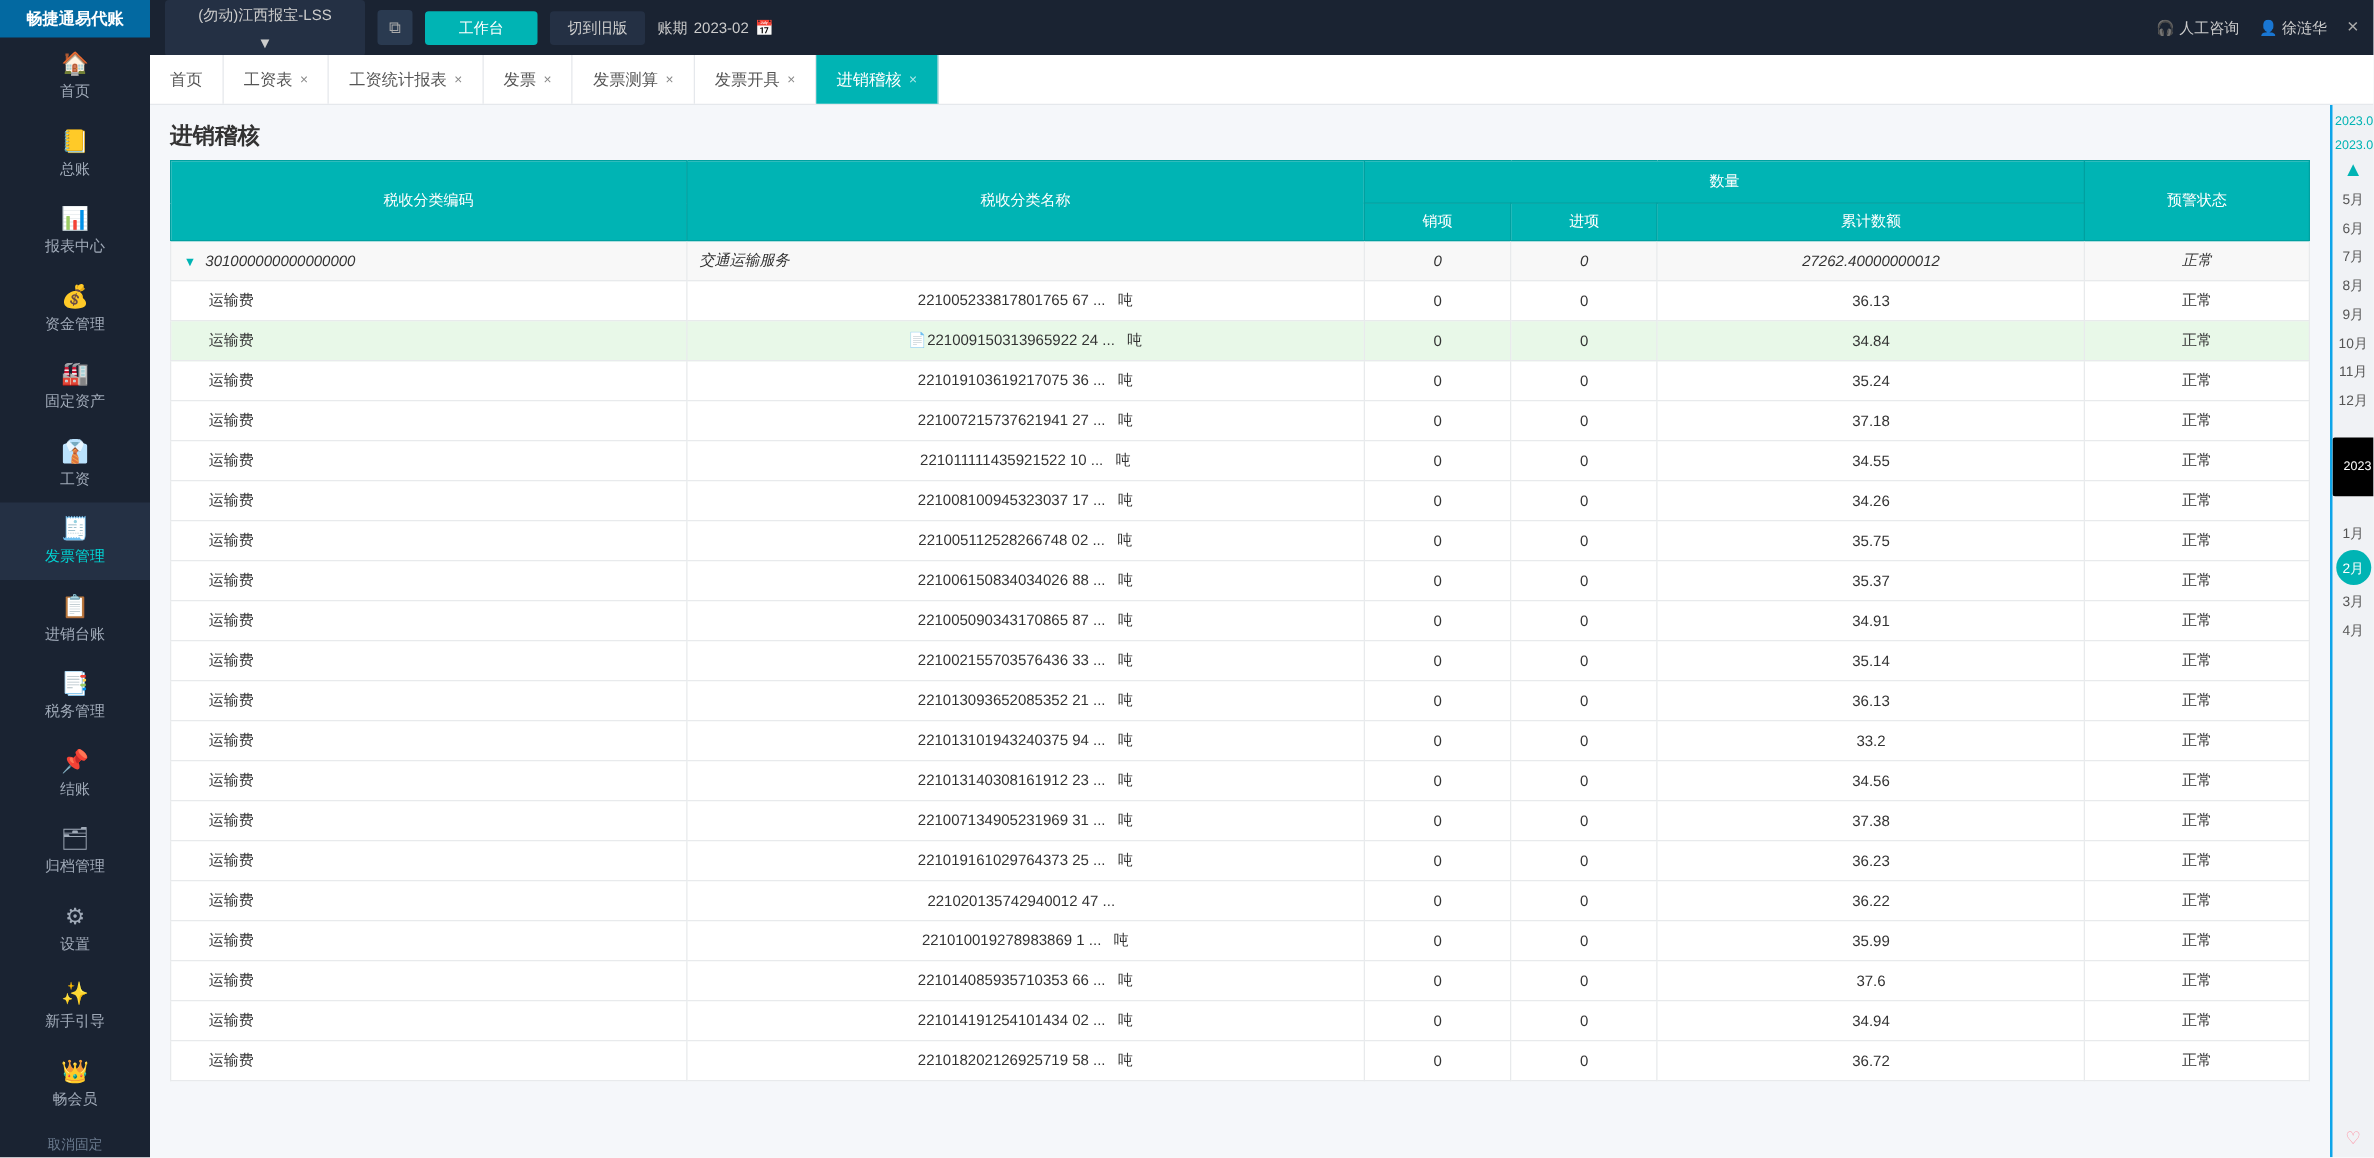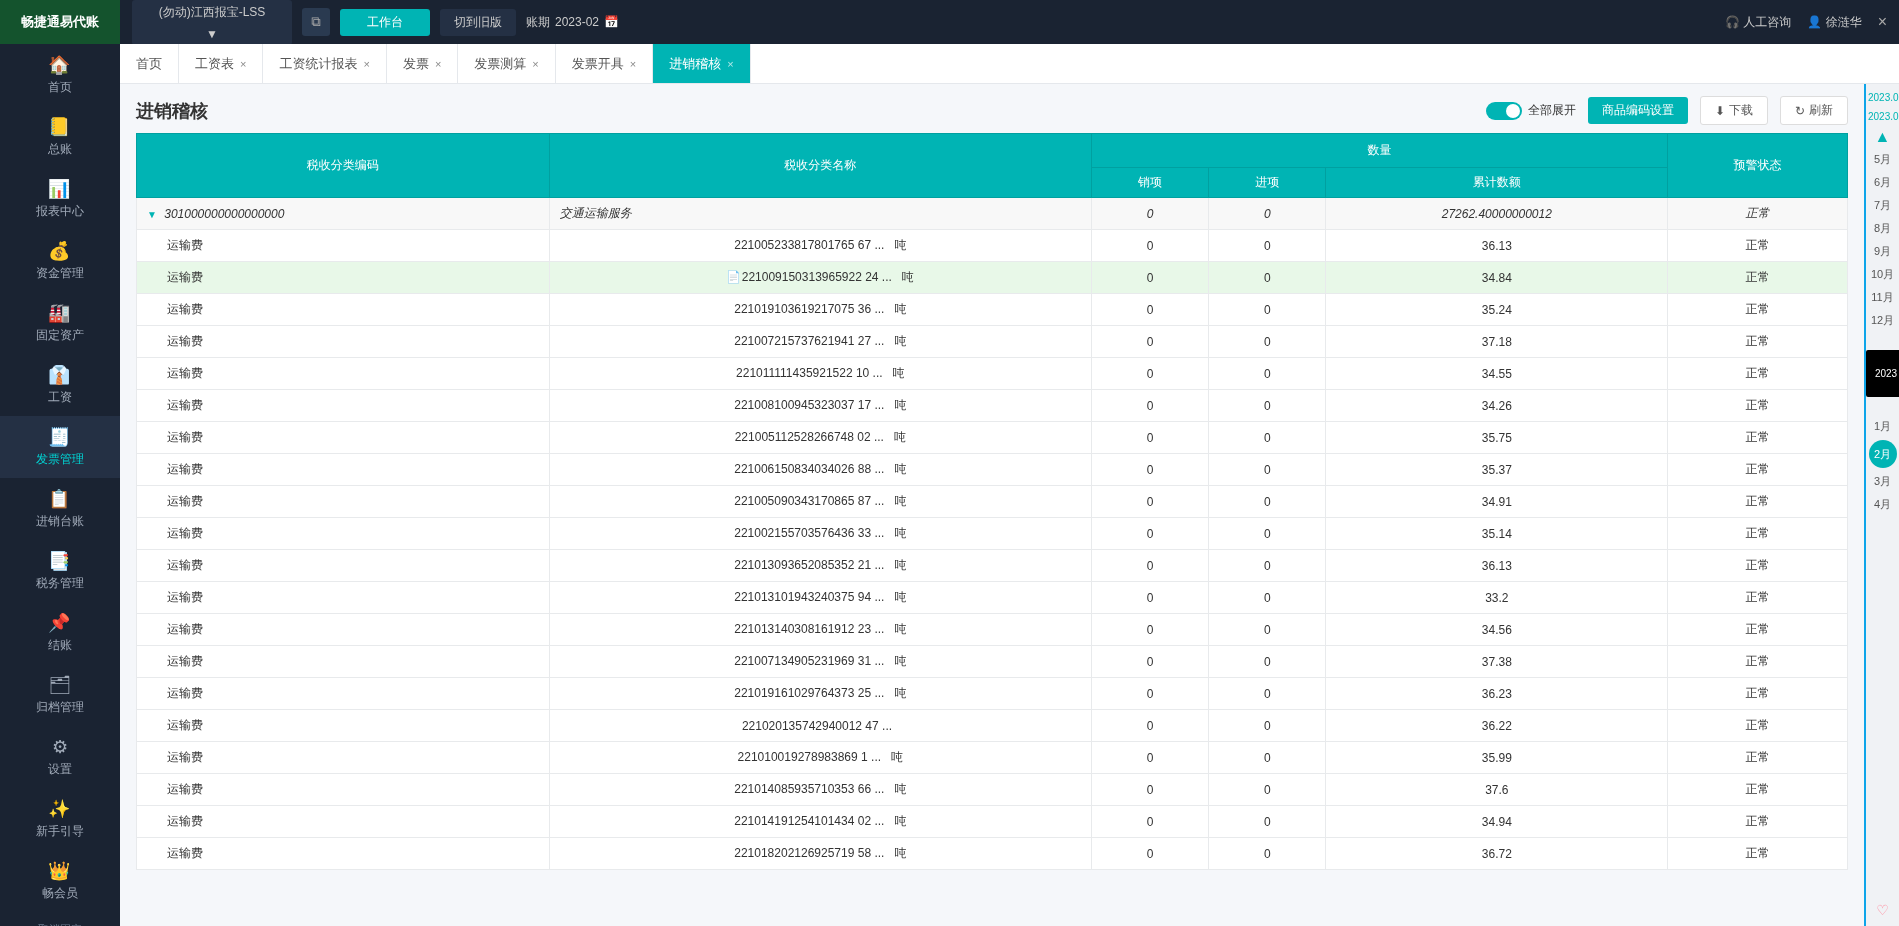--- a/index.html
+++ b/index.html
@@ -9,22 +9,22 @@
     .sidebar {
       width: 120px;
       background: #1a2332;
       color: #a0aab8;
       display: flex;
       flex-direction: column;
       flex-shrink: 0;
       height: 100%;
     }
     .sidebar-logo {
-      background: #14532d;
-      padding: 20px 8px;
+      background: #0369a1;
+      padding: 6px 8px;
       color: white;
       font-size: 13px;
       font-weight: bold;
       text-align: center;
       height: 44px;
       display: flex;
       align-items: center;
       justify-content: center;
     }
     .sidebar-item {
@@ -485,35 +485,20 @@
       <span>进销稽核</span>
       <span class="tab-close">×</span>
     </div>
   </div>
 
   <div class="page-content">
     <div class="main-panel">
 
       <div class="page-header">
         <h2 class="page-title">进销稽核</h2>
-        <div class="header-actions">
-          <div class="toggle-label">
-            <div class="toggle-switch"></div>
-            <span>全部展开</span>
-          </div>
-          <button class="btn-settings">商品编码设置</button>
-          <button class="btn-download">
-            <span>⬇</span>
-            <span>下载</span>
-          </button>
-          <button class="btn-refresh">
-            <span>↻</span>
-            <span>刷新</span>
-          </button>
-        </div>
       </div>
 
       <div class="table-container">
         <table>
           <thead>
             <tr class="table-header-row">
               <th rowspan="2">税收分类编码</th>
               <th rowspan="2">税收分类名称</th>
               <th colspan="3">数量</th>
               <th rowspan="2">预警状态</th>

